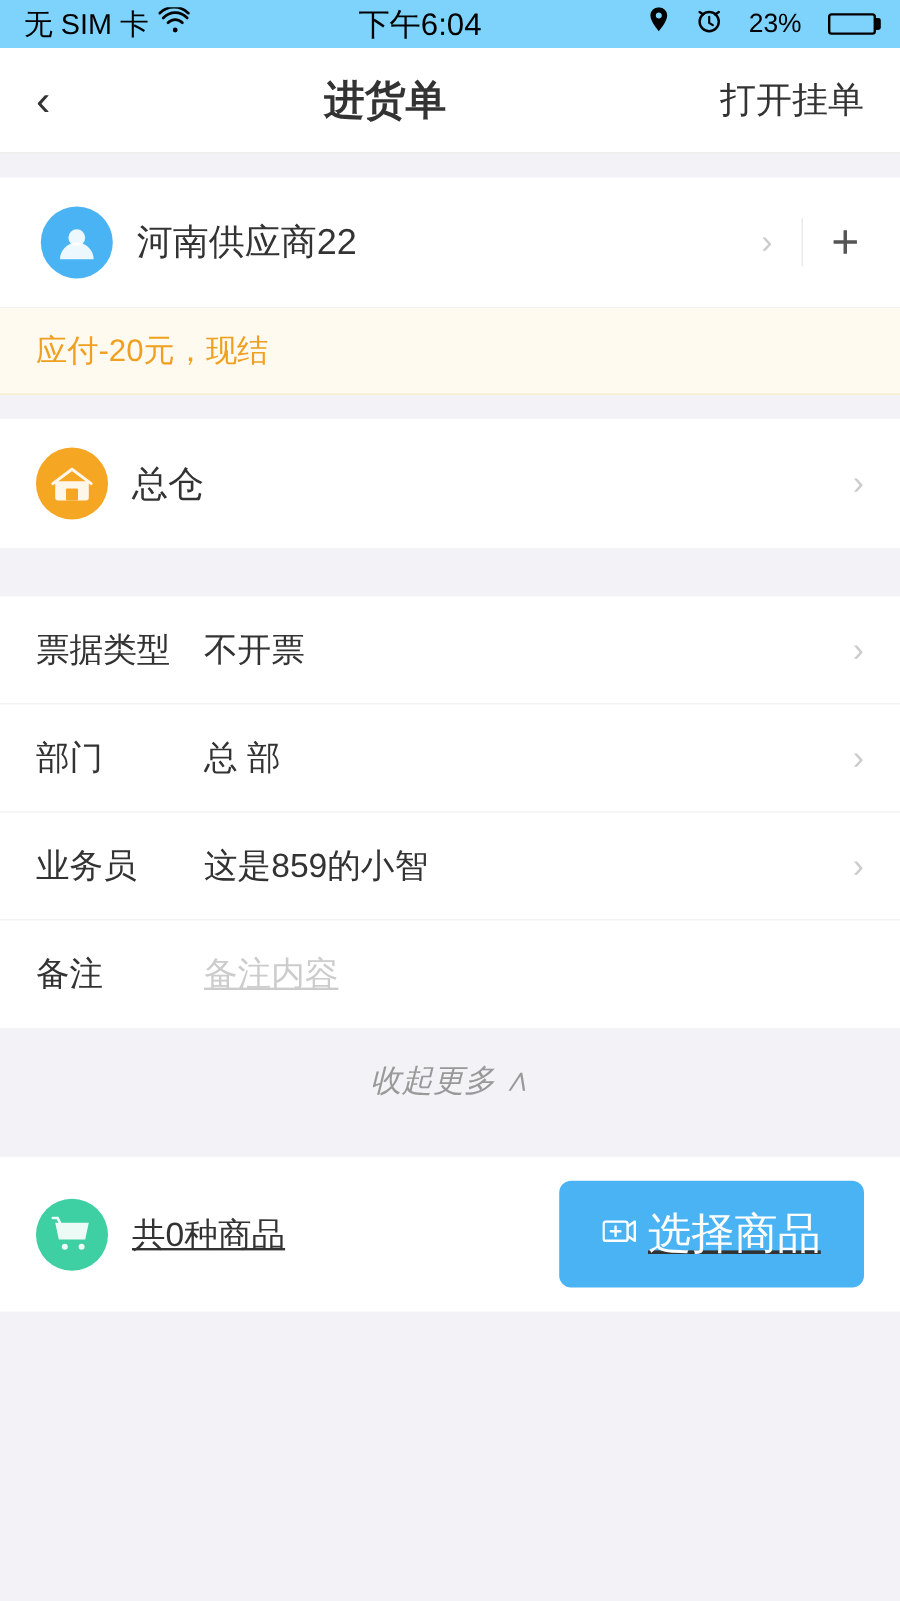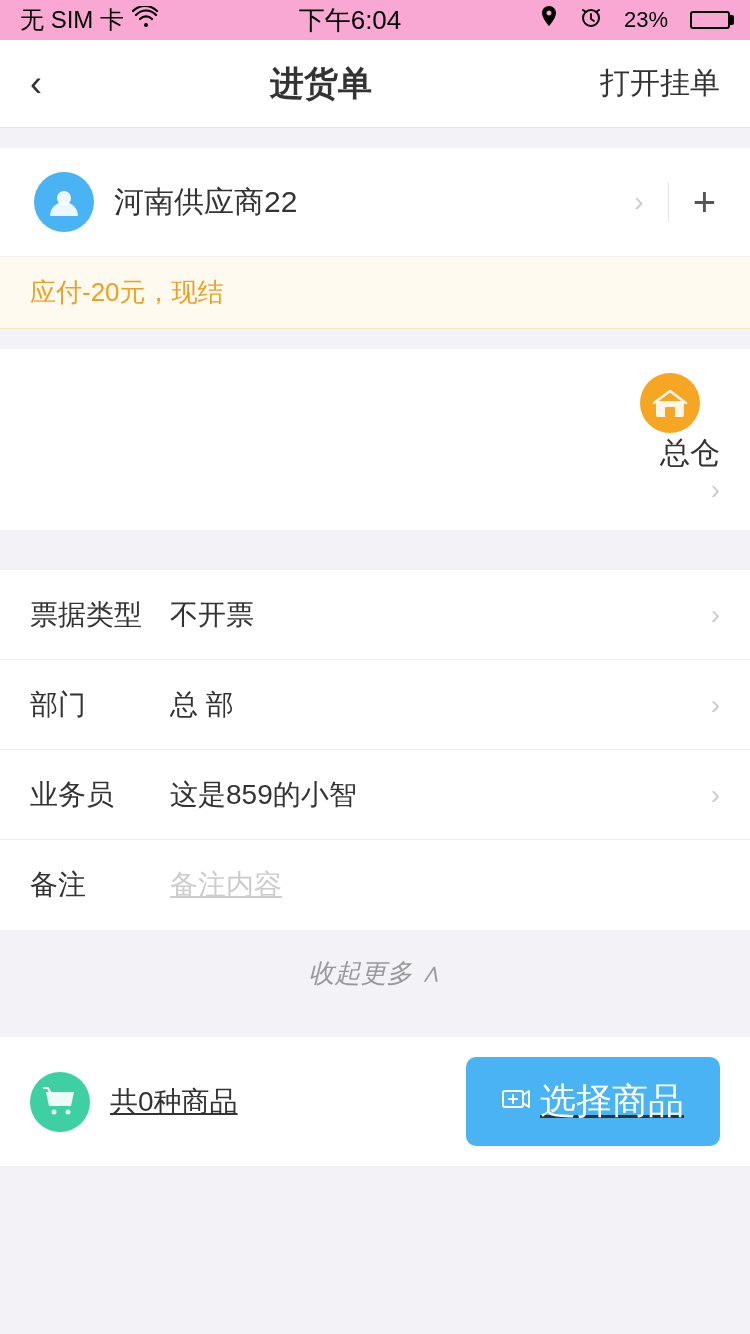--- a/index.html
+++ b/index.html
@@ -10,21 +10,21 @@
       background: #f2f2f7;
       font-family: -apple-system, 'PingFang SC', 'Helvetica Neue', sans-serif;
       font-size: 28px;
       color: #333;
     }
 
     
     .status-bar {
       width: 100%;
       height: 40px;
-      background: #f9a8d4;
+      background: #7dd3fc;
       display: flex;
       align-items: center;
       justify-content: space-between;
       padding: 0 20px;
       font-size: 24px;
       color: #000;
     }
     .status-left { display: flex; align-items: center; gap: 8px; }
     .status-center { font-weight: 400; font-size: 26px; }
     .status-right { display: flex; align-items: center; gap: 22px; font-size: 22px; }
@@ -136,23 +136,22 @@
       padding: 18px 30px;
       font-size: 26px;
       color: #f0a020;
       border-bottom: 1px solid #f5e8c0;
     }
 
     
     .warehouse-row {
       background: #fff;
       display: flex;
-      align-items: flex-end;
+      align-items: center;
       padding: 24px 30px;
-      flex-direction: column;
     }
     .warehouse-icon {
       width: 60px; height: 60px;
       border-radius: 50%;
       background: #f5a623;
       display: flex; align-items: center; justify-content: center;
       margin-right: 20px;
       flex-shrink: 0;
     }
     .warehouse-icon svg { width: 36px; height: 36px; }

